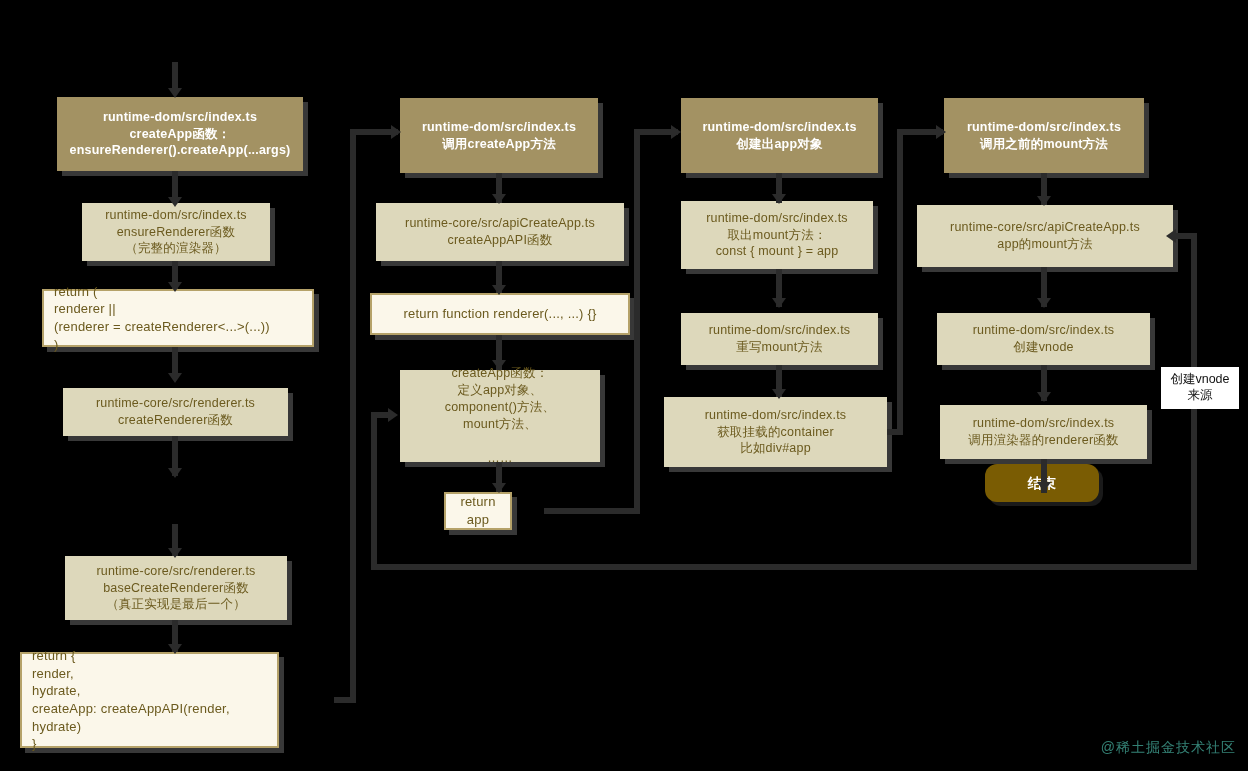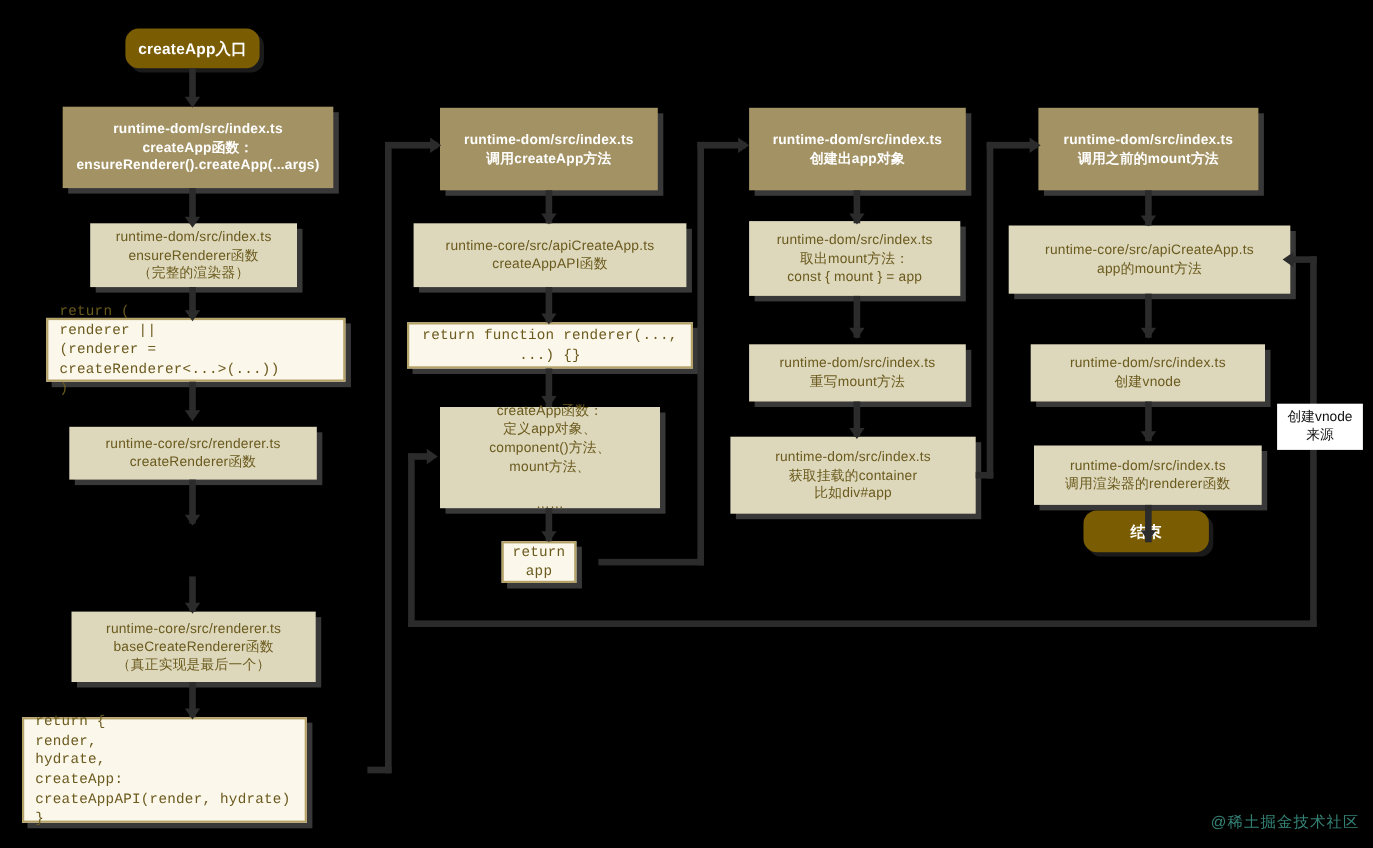--- a/index.html
+++ b/index.html
@@ -19,21 +19,21 @@
   .strong{background:#a39263;color:#ffffff;font-weight:bold;font-size:12.5px;
           box-shadow:5px 5px 0 rgba(255,255,255,.22);}
 
   
   .proc{background:#ddd8bb;color:#6b5a1e;font-size:12.5px;
         box-shadow:5px 5px 0 rgba(255,255,255,.22);}
 
   
   .code{background:#fbf7ea;color:#6b5a1e;border:2px solid #b5a269;font-size:13px;
         align-items:flex-start;text-align:left;justify-content:center;
-        padding:6px 10px;box-shadow:5px 5px 0 rgba(255,255,255,.22);font-family:Liberation Mono, monospace;}
+        padding:6px 10px;box-shadow:5px 5px 0 rgba(255,255,255,.22);}
   .code.ctr{align-items:center;text-align:center;}
 
   
   .label{position:absolute;background:#ffffff;color:#111;font-size:12.5px;
          text-align:center;line-height:1.25;padding:2px 4px;box-sizing:border-box;
          display:flex;flex-direction:column;align-items:center;justify-content:center;
          white-space:pre-line;z-index:6;}
 
   
   .ln{position:absolute;background:#2b2b2b;z-index:1;}
@@ -43,21 +43,20 @@
   .arw.left{border-top:7px solid transparent;border-bottom:7px solid transparent;border-right:10px solid #2b2b2b;}
 
   .watermark{position:absolute;right:12px;bottom:14px;color:#5eead4;opacity:.55;
              font-size:14px;letter-spacing:1px;z-index:9;}
 </style>
 </head>
 <body>
 
 <div id="canvas">
 
-  <div class="node term" style="left:114px;top:26px;width:122px;height:36px;">createApp入口</div>
 
   <div class="ln" style="left:172px;top:62px;width:6px;height:30px;"></div>
   <div class="arw down" style="left:168px;top:88px;"></div>
 
   <div class="node strong" style="left:57px;top:97px;width:246px;height:74px;">runtime-dom/src/index.ts
 createApp函数：
 ensureRenderer().createApp(...args)</div>
 
   <div class="ln" style="left:172px;top:171px;width:6px;height:32px;"></div>
   <div class="arw down" style="left:168px;top:197px;"></div>
@@ -125,21 +124,21 @@
   <div class="node proc" style="left:400px;top:370px;width:200px;height:92px;">createApp函数：
 定义app对象、
 component()方法、
 mount方法、
 
 ……</div>
 
   <div class="ln" style="left:496px;top:462px;width:6px;height:30px;"></div>
   <div class="arw down" style="left:492px;top:483px;"></div>
 
-  <div class="node code ctr" style="left:456px;top:492px;width:68px;height:38px;">return app</div>
+  <div class="node code ctr" style="left:444px;top:492px;width:68px;height:38px;">return app</div>
 
   <div class="ln" style="left:544px;top:508px;width:96px;height:6px;"></div>
   <div class="ln" style="left:634px;top:129px;width:6px;height:385px;"></div>
   <div class="ln" style="left:634px;top:129px;width:44px;height:6px;"></div>
   <div class="arw right" style="left:671px;top:125px;"></div>
 
   <div class="node strong" style="left:681px;top:98px;width:197px;height:75px;">runtime-dom/src/index.ts
 创建出app对象</div>
 
   <div class="ln" style="left:776px;top:173px;width:6px;height:30px;"></div>

